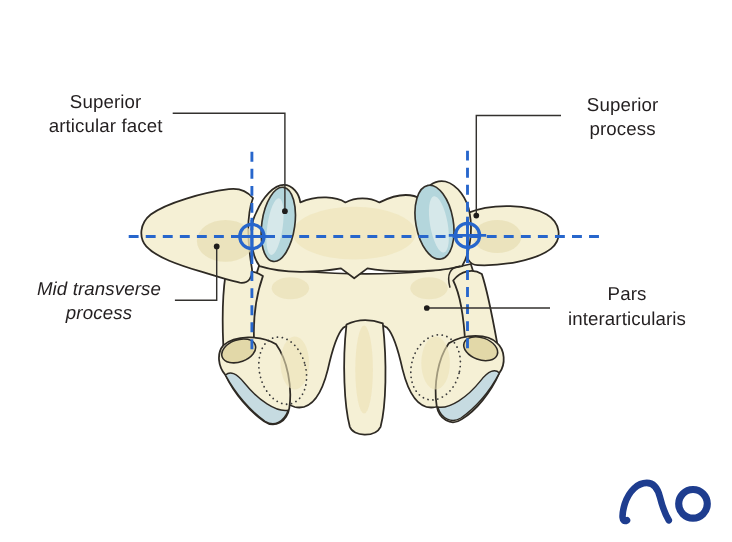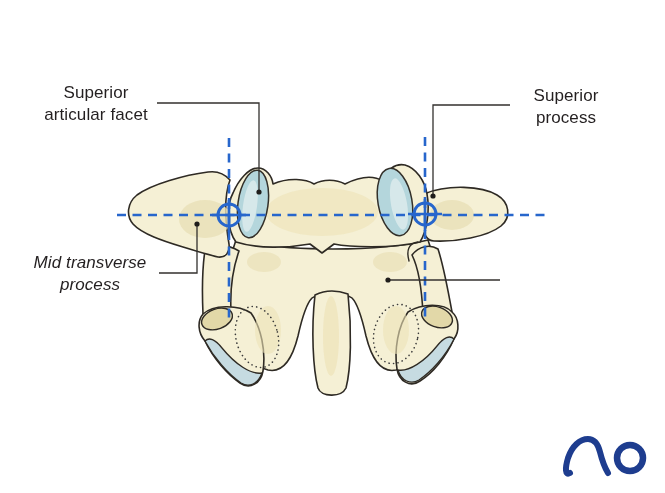--- a/index.html
+++ b/index.html
@@ -139,13 +139,15 @@
       <circle cx="630" cy="458" r="13" stroke-width="6.5"></circle>
     </g>
   </svg>
 
   <div class="anat-label lbl-saf">Superior
 articular facet</div>
   <div class="anat-label lbl-mam">Superior
 process</div>
   <div class="anat-label lbl-mtp">Mid transverse
 process</div>
+  <div class="anat-label lbl-pars">Pars
+interarticularis</div>
 </div>
 
 </body></html>

